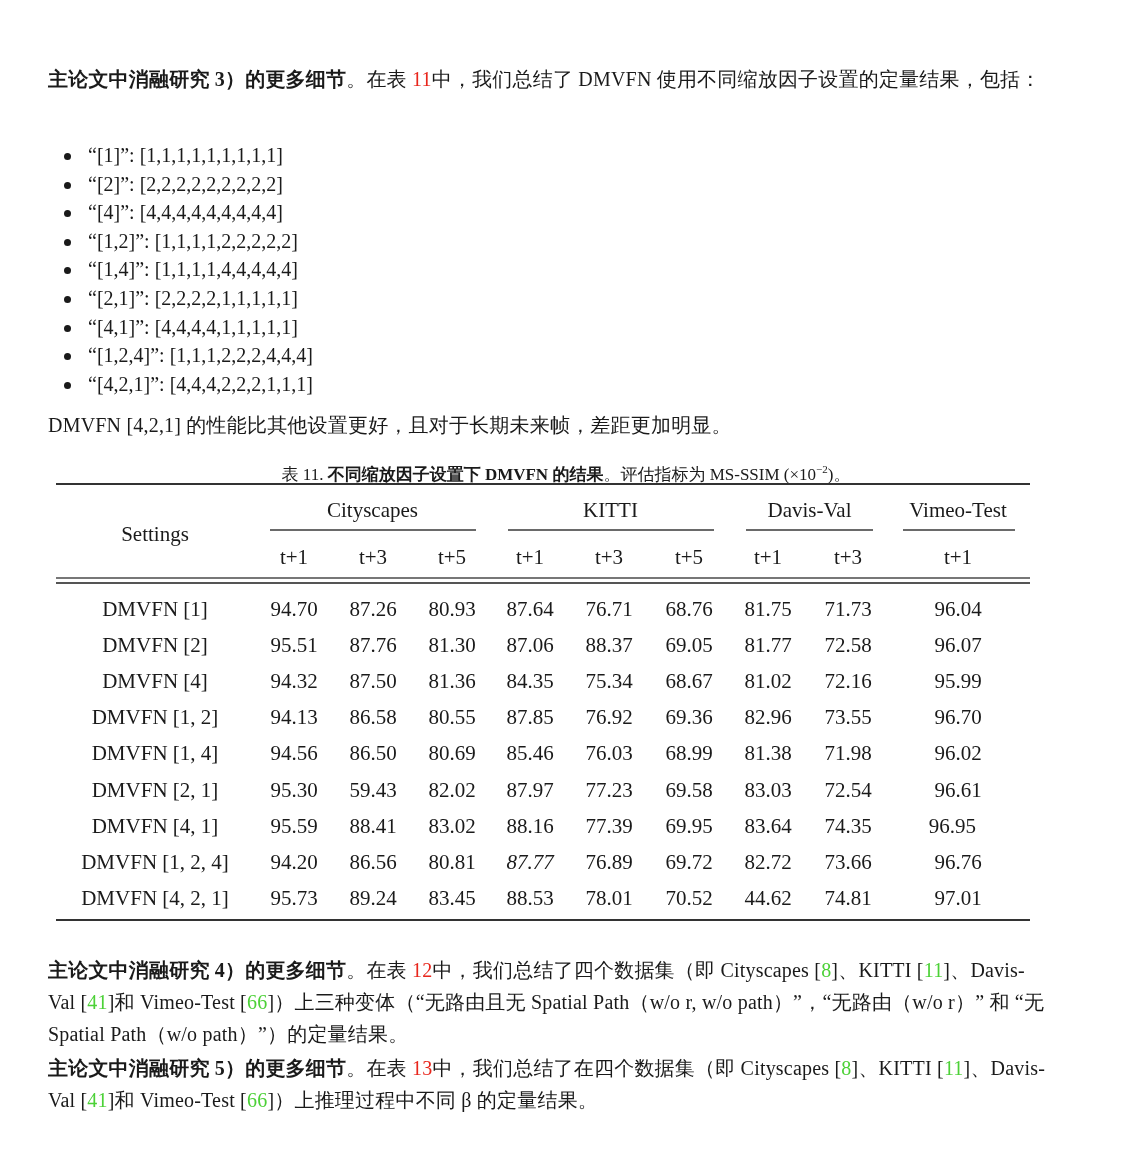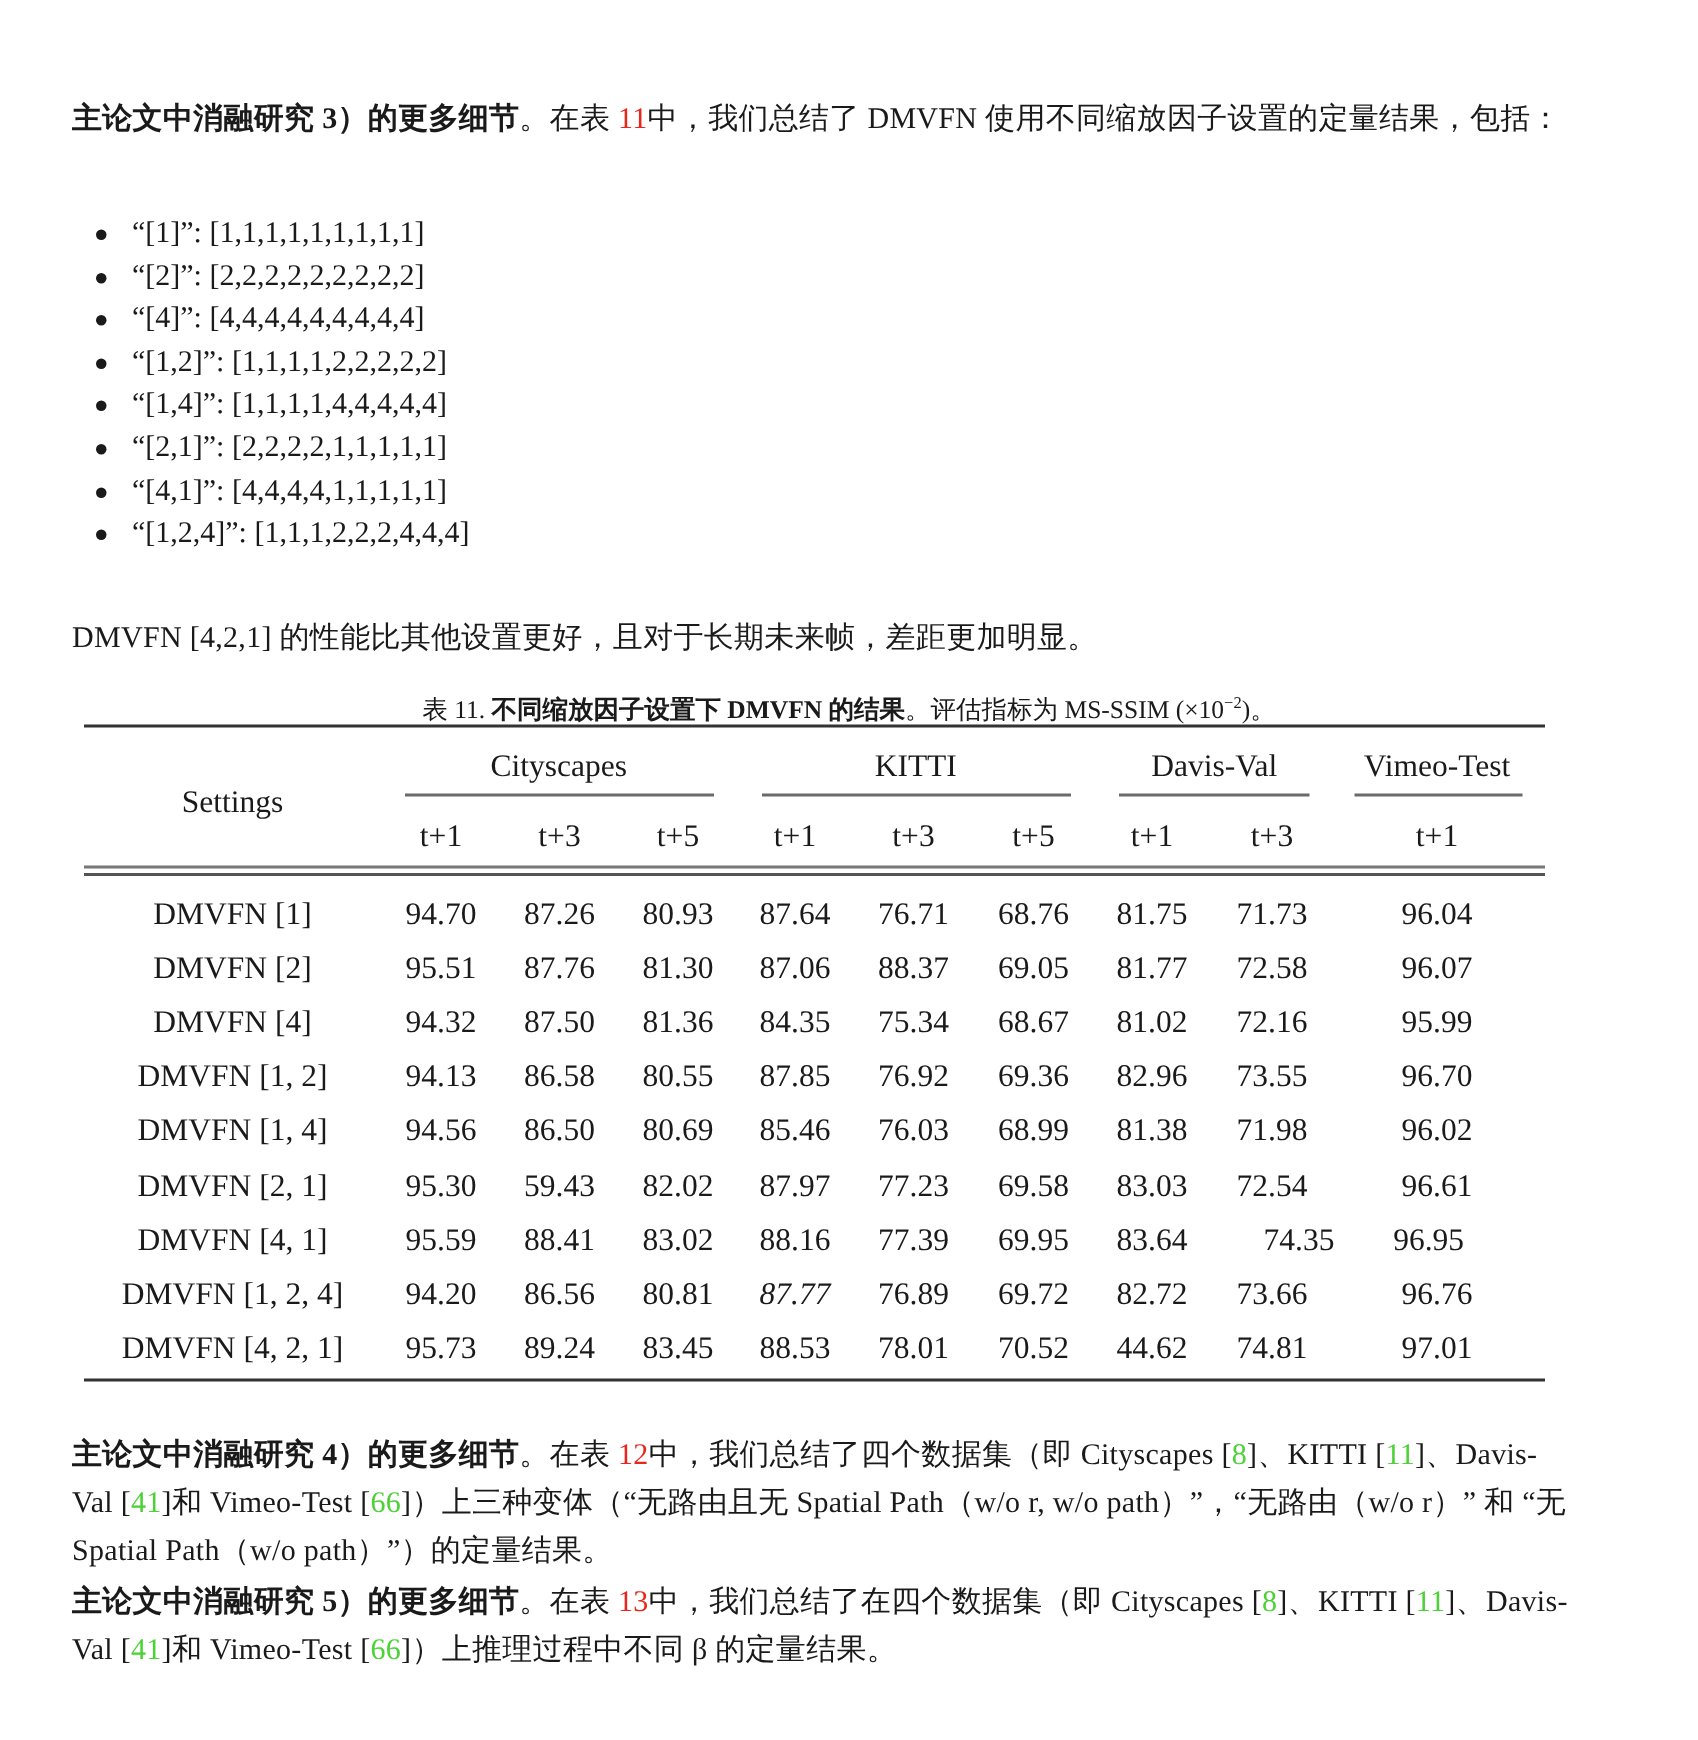--- a/index.html
+++ b/index.html
@@ -43,20 +43,21 @@
 
 <ul class="list">
   <li><span class="bullet"></span><span>“[1]”: [1,1,1,1,1,1,1,1,1]</span></li>
   <li><span class="bullet"></span><span>“[2]”: [2,2,2,2,2,2,2,2,2]</span></li>
   <li><span class="bullet"></span><span>“[4]”: [4,4,4,4,4,4,4,4,4]</span></li>
   <li><span class="bullet"></span><span>“[1,2]”: [1,1,1,1,2,2,2,2,2]</span></li>
   <li><span class="bullet"></span><span>“[1,4]”: [1,1,1,1,4,4,4,4,4]</span></li>
   <li><span class="bullet"></span><span>“[2,1]”: [2,2,2,2,1,1,1,1,1]</span></li>
   <li><span class="bullet"></span><span>“[4,1]”: [4,4,4,4,1,1,1,1,1]</span></li>
   <li><span class="bullet"></span><span>“[1,2,4]”: [1,1,1,2,2,2,4,4,4]</span></li>
+  <li><span class="bullet"></span><span>“[4,2,1]”: [4,4,4,2,2,2,1,1,1]</span></li>
 </ul>
 
 <div class="para" style="top:409px;">DMVFN [4,2,1] 的性能比其他设置更好，且对于长期未来帧，差距更加明显。</div>
 
 <div class="caption">
   <span>表 11. </span><span class="bold">不同缩放因子设置下 DMVFN 的结果</span><span>。评估指标为 MS-SSIM (×10</span><sup>−2</sup><span>)。</span>
 </div>
 
 <div>
   <div class="rule" style="top:483px;height:2px;"></div>
@@ -148,21 +149,21 @@
       <div class="cell" style="left: 818px; width: 60px; top: 776px;">72.54</div>
       <div class="cell" style="left: 928px; width: 60px; top: 776px;">96.61</div>
       <div class="cell" style="left: 56px; width: 198px; top: 812px;">DMVFN [4, 1]</div>
       <div class="cell" style="left: 264px; width: 60px; top: 812px;">95.59</div>
       <div class="cell" style="left: 343px; width: 60px; top: 812px;">88.41</div>
       <div class="cell" style="left: 422px; width: 60px; top: 812px;">83.02</div>
       <div class="cell" style="left: 500px; width: 60px; top: 812px;">88.16</div>
       <div class="cell" style="left: 579px; width: 60px; top: 812px;">77.39</div>
       <div class="cell" style="left: 659px; width: 60px; top: 812px;">69.95</div>
       <div class="cell" style="left: 738px; width: 60px; top: 812px;">83.64</div>
-      <div class="cell" style="left: 818px; width: 60px; top: 812px; margin-left: 18px;">74.35</div>
+      <div class="cell" style="left: 818px; width: 60px; top: 812px;">74.35</div>
       <div class="cell" style="left: 916px; width: 60px; top: 812px; text-align: right;">96.95</div>
       <div class="cell" style="left: 56px; width: 198px; top: 848px;">DMVFN [1, 2, 4]</div>
       <div class="cell" style="left: 264px; width: 60px; top: 848px;">94.20</div>
       <div class="cell" style="left: 343px; width: 60px; top: 848px;">86.56</div>
       <div class="cell" style="left: 422px; width: 60px; top: 848px;">80.81</div>
       <div class="cell" style="left: 500px; width: 60px; top: 848px; font-style: italic;">87.77</div>
       <div class="cell" style="left: 579px; width: 60px; top: 848px;">76.89</div>
       <div class="cell" style="left: 659px; width: 60px; top: 848px;">69.72</div>
       <div class="cell" style="left: 738px; width: 60px; top: 848px;">82.72</div>
       <div class="cell" style="left: 818px; width: 60px; top: 848px;">73.66</div>

